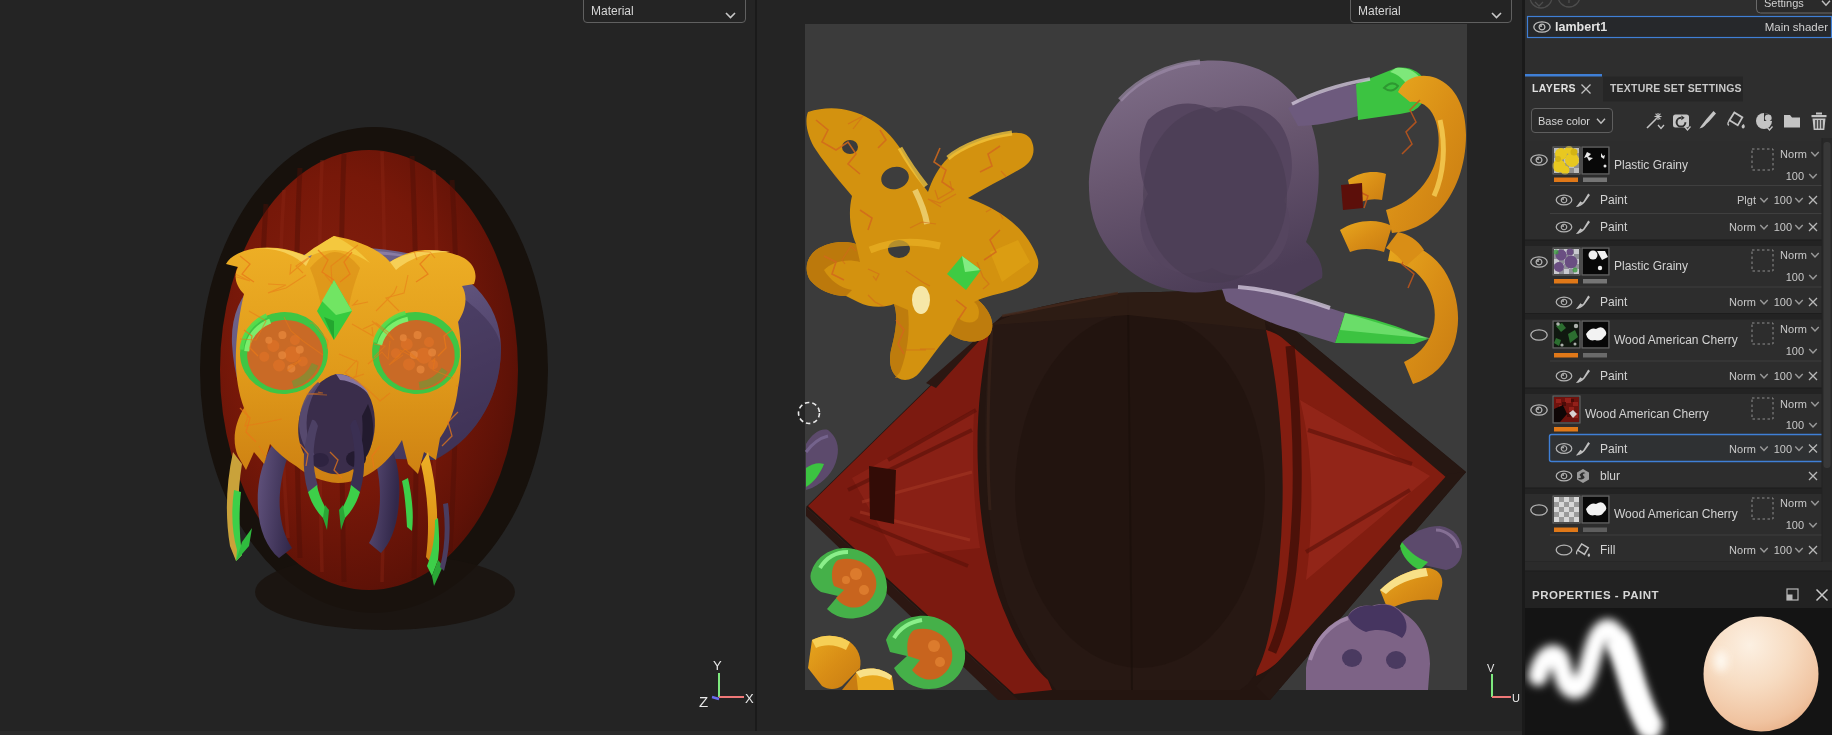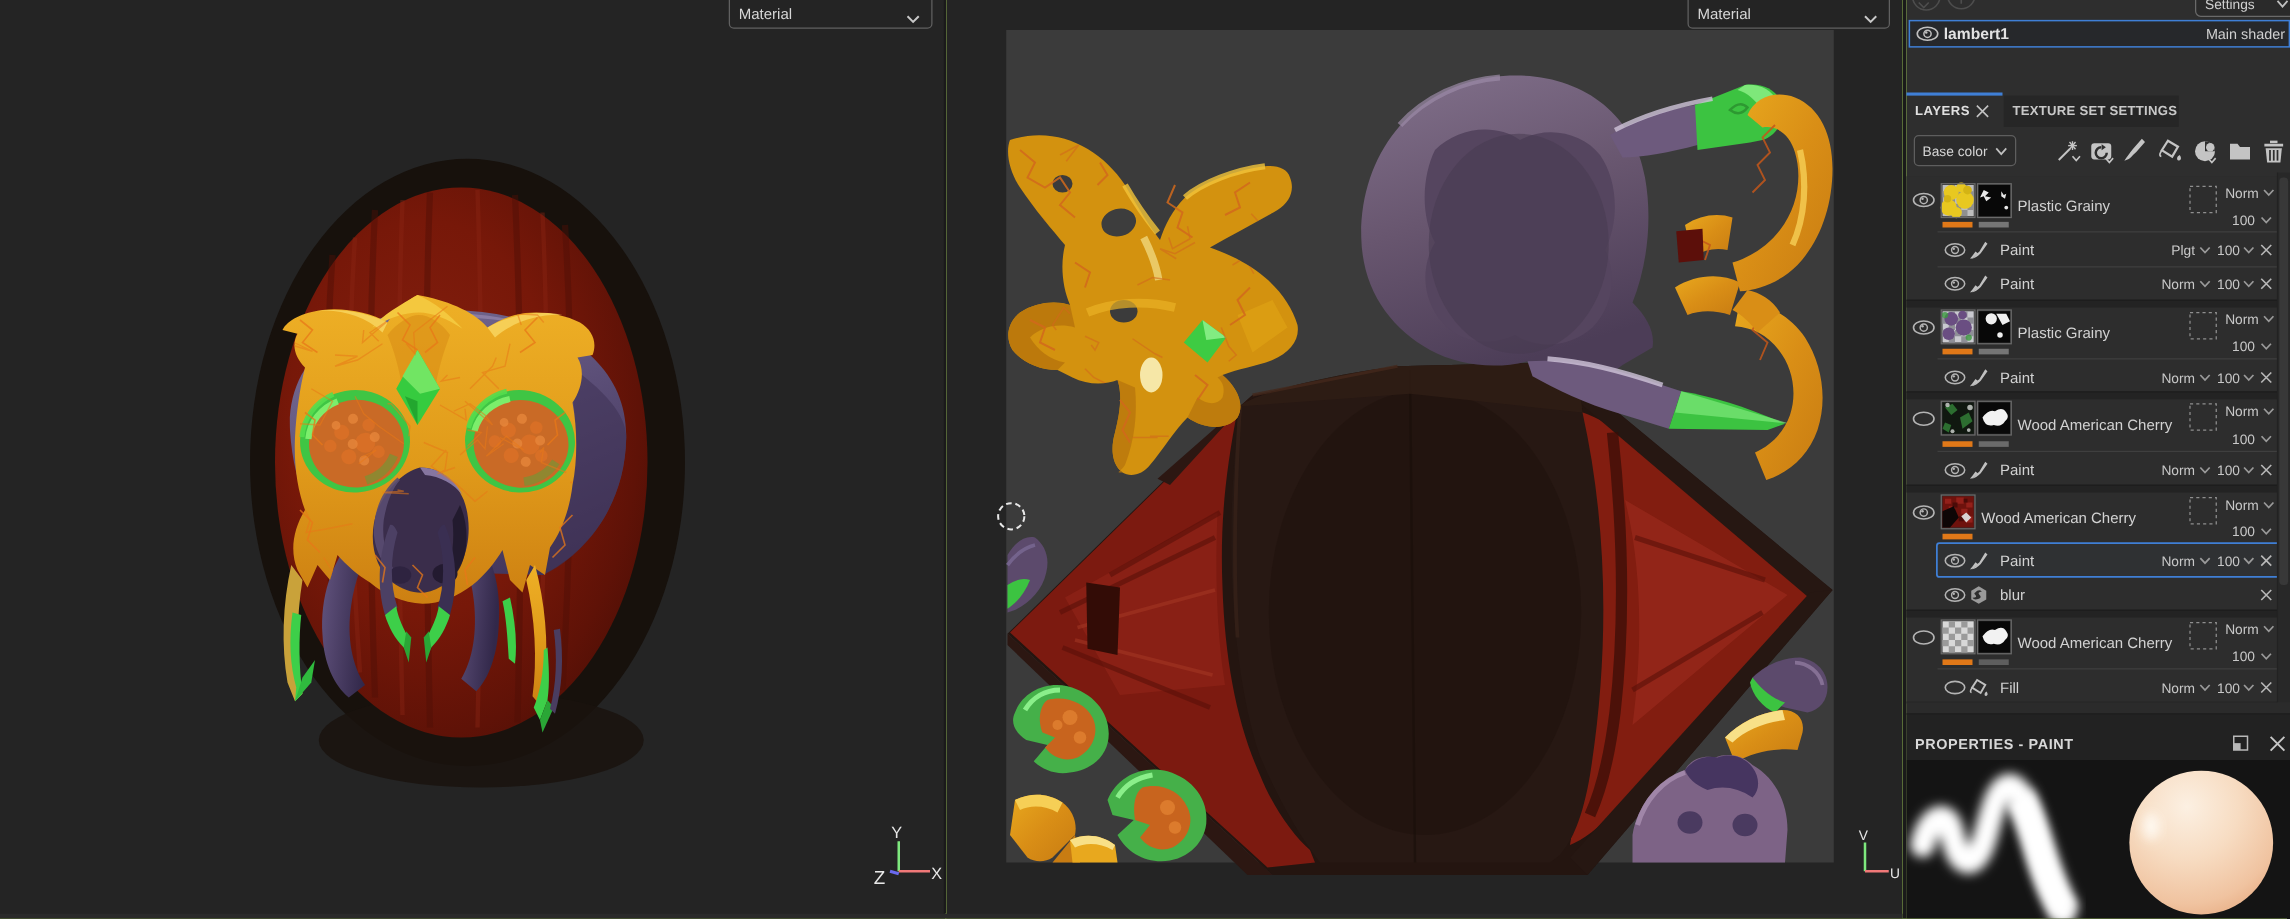--- a/index.html
+++ b/index.html
@@ -1,16 +1,16 @@
 <!DOCTYPE html>
 <html><head>
 <meta charset="utf-8">
 <style>
 html,body{margin:0;padding:0;background:#242424;font-family:"Liberation Sans",sans-serif;}
-#root{position:relative;width:1832px;height:735px;overflow:hidden;background:#bef264;}
+#root{position:relative;width:1832px;height:735px;overflow:hidden;background:#3b82f6;}
 .abs{position:absolute;}
 .combo{position:absolute;box-sizing:border-box;height:28px;border:1px solid #606060;border-radius:4px;background:#242424;color:#d6d6d6;font-size:12px;padding-left:7px;}
 .combo span.lbl{position:absolute;left:7px;top:8px;}
 .combo span.chev{position:absolute;right:9px;top:12px;}
 </style>
 </head>
 <body>
 <div id="root">
 <svg class="abs" style="left:0;top:0" width="756" height="735" viewBox="0 0 756 735">
 <rect width="756" height="735" fill="#242424"></rect>

